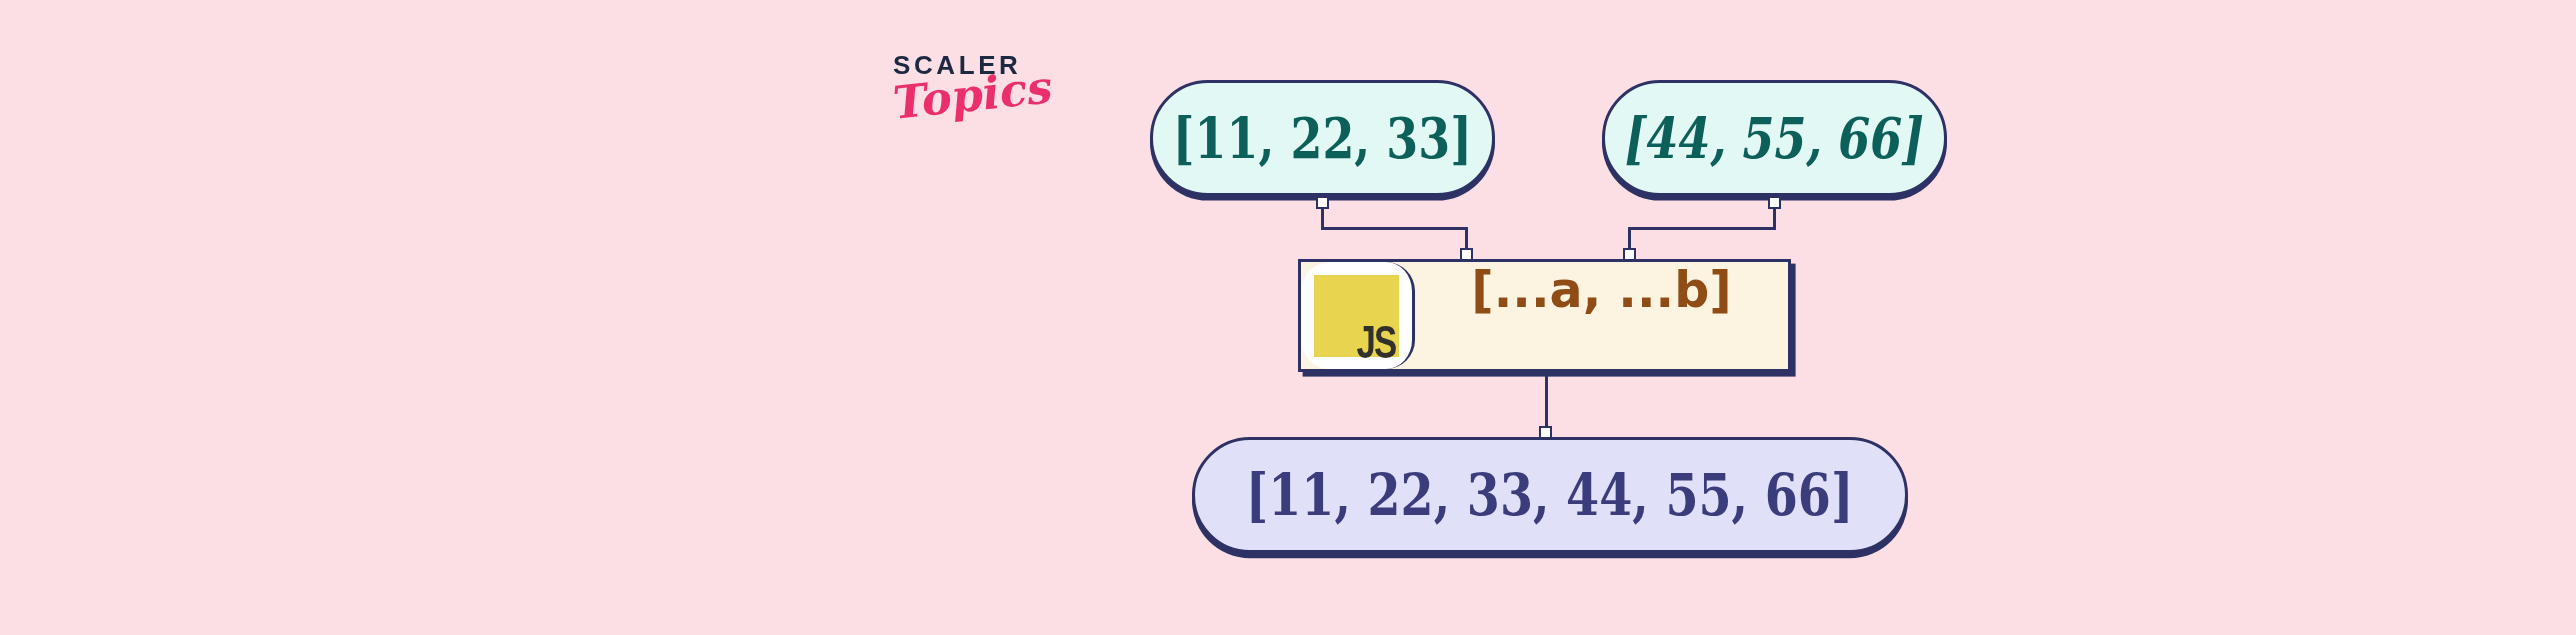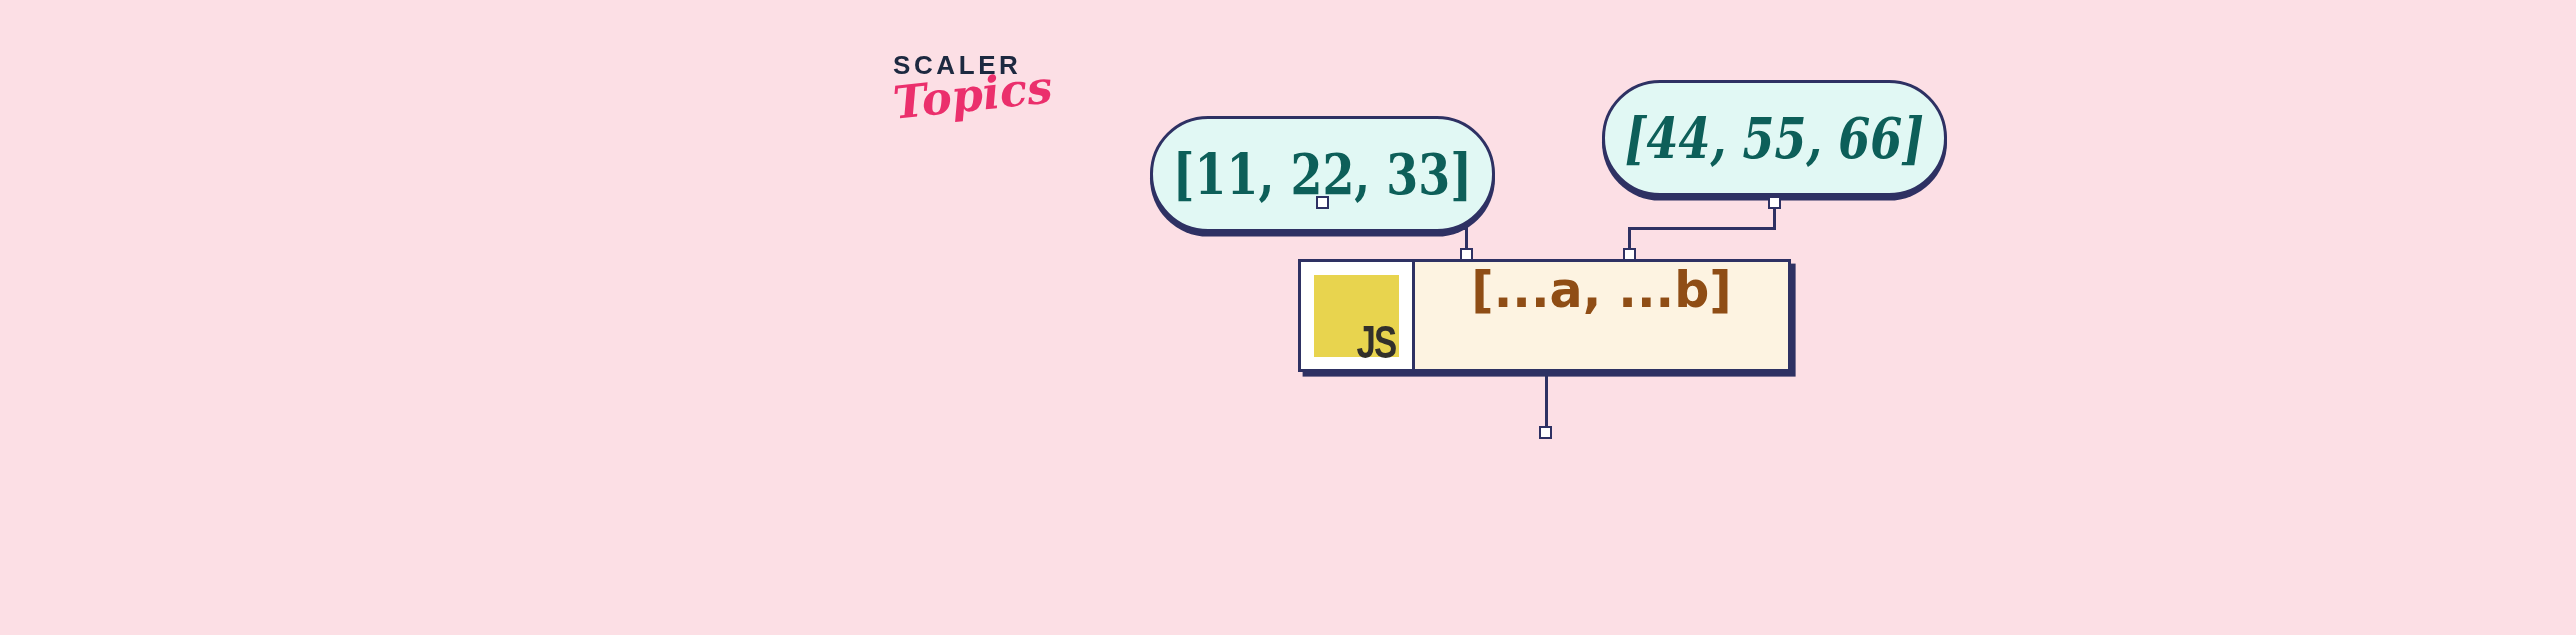--- a/index.html
+++ b/index.html
@@ -18,35 +18,35 @@
   .logo-scaler{font-weight:700;font-size:26px;letter-spacing:3.6px;color:var(--logo-navy);
     font-family:"Liberation Sans",sans-serif;line-height:1;}
   .logo-topics{font-family:"DejaVu Serif",serif;font-style:italic;font-weight:700;
     font-size:45px;line-height:1;color:var(--logo-pink);transform:rotate(-6deg);
     transform-origin:left top;margin-top:3.1px;margin-left:-2.1px;}
 
   
   .pill{position:absolute;border:3.1px solid var(--navy);border-radius:58px;
     display:flex;align-items:center;justify-content:center;z-index:2;}
   .pill-a{left:1150px;top:80px;width:345px;height:116px;background:var(--mint);
-    box-shadow:0 4.6px 0 var(--navy);margin-top:36px;}
+    box-shadow:0 4.6px 0 var(--navy);}
   .pill-b{left:1602px;top:80px;width:345px;height:116px;background:var(--mint);
     box-shadow:0 4.6px 0 var(--navy);font-style:italic;}
   .pill-result{left:1192px;top:437px;width:716px;height:116px;background:var(--lavender);
     box-shadow:0 5.2px 0 var(--navy);}
   .pill-text{font-family:"DejaVu Serif",serif;font-weight:700;font-size:56px;
     white-space:nowrap;transform:scaleX(0.82);transform-origin:center;}
   .pill-a .pill-text,.pill-b .pill-text{color:var(--teal-text);}
   .pill-result .pill-text{font-size:58px;color:var(--result-text);}
 
   .op-box{position:absolute;left:1298px;top:259px;width:493px;height:113px;
     background:var(--cream);border:3.1px solid var(--navy);
     box-shadow:4.6px 4.6px 0 var(--navy);display:flex;z-index:2;}
   .op-left{width:114px;background:#ffffff;border-right:3.1px solid var(--navy);
-    display:flex;align-items:center;justify-content:center;}
+    display:flex;align-items:center;justify-content:center;border-radius:29px;}
   .js-badge{position:relative;width:85px;height:82px;background:var(--js-yellow);}
   .js-text{position:absolute;right:4.1px;bottom:-8.2px;font-family:"Liberation Sans",sans-serif;
     font-weight:700;font-size:47px;letter-spacing:-2.6px;color:var(--js-dark);
     transform:scaleX(0.74);transform-origin:right bottom;line-height:1;}
   .op-right{flex:1;display:flex;align-items:flex-start;justify-content:center;}
   .op-text{font-family:"DejaVu Sans",sans-serif;font-weight:700;font-size:49px;
     color:var(--brown-text);white-space:nowrap;}
 
   
   .edge{position:absolute;background:var(--navy);z-index:1;}
@@ -95,20 +95,23 @@
     <div class="op-left">
       <div class="js-badge">
         <span class="js-text">JS</span>
       </div>
     </div>
     <div class="op-right">
       <span class="op-text">[...a, ...b]</span>
     </div>
   </div>
 
+  <div class="pill pill-result">
+    <span class="pill-text">[11, 22, 33, 44, 55, 66]</span>
+  </div>
 
   <div class="port port-a-out"></div>
   <div class="port port-box-in-left"></div>
   <div class="port port-b-out"></div>
   <div class="port port-box-in-right"></div>
   <div class="port port-result-in"></div>
 
 </div>
 
 

